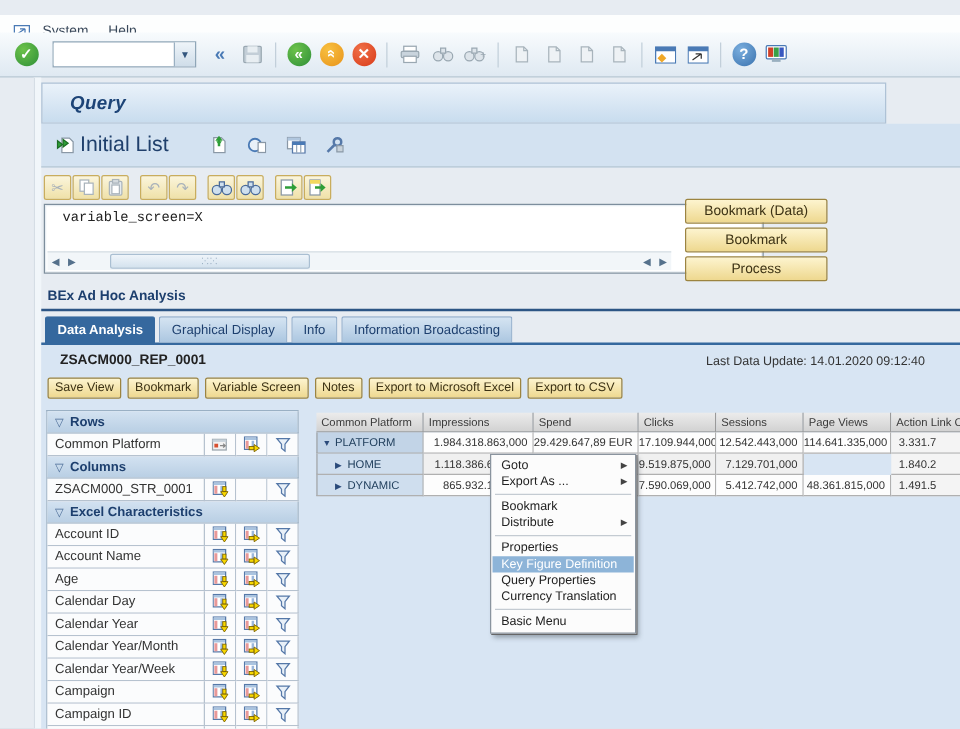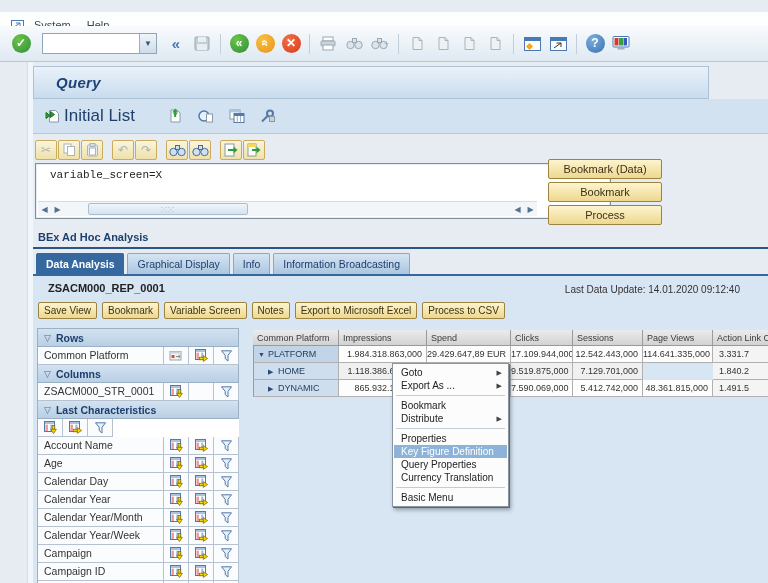--- a/index.html
+++ b/index.html
@@ -354,21 +354,21 @@
 
   <div class="tabpanel">
     <div class="repname">ZSACM000_REP_0001</div>
     <div class="lastupd">Last Data Update: 14.01.2020 09:12:40</div>
     <div class="actbtns" id="action-buttons">
         <button class="abtn">Save View</button>
         <button class="abtn">Bookmark</button>
         <button class="abtn">Variable Screen</button>
         <button class="abtn">Notes</button>
         <button class="abtn">Export to Microsoft Excel</button>
-        <button class="abtn">Process to CSV</button>
+        <button class="abtn">Export to CSV</button>
       </div>
     <div class="navpanel" id="nav-panel">
         <div class="navh">
           <span class="tri">▽</span>
           <span class="hl">Rows</span>
         </div>
         <div class="navr">
           <div class="navlbl">Common Platform</div>
           <div class="navic">
             <svg width="14" height="12">
@@ -416,23 +416,24 @@
           </div>
           <div class="navic"></div>
           <div class="navic">
             <svg width="13" height="13">
               <path d="M1.5 1.8 h10 L8 6.3 V12 L5.2 9.6 V6.3 Z" fill="#e8f0f8" stroke="#5578a8"></path>
             </svg>
           </div>
         </div>
         <div class="navh">
           <span class="tri">▽</span>
-          <span class="hl">Last Characteristics</span>
-        </div>
-        <div class="navr">
+          <span class="hl">Excel Characteristics</span>
+        </div>
+        <div class="navr">
+          <div class="navlbl">Account ID</div>
           <div class="navic">
             <svg width="13" height="13" viewBox="0 0 13 13">
               <rect x="0.5" y="0.5" width="10" height="10" fill="#fff" stroke="#5578a8"></rect>
               <rect x="1" y="1" width="9" height="2" fill="#aac4e0"></rect>
               <rect x="1.5" y="3.6" width="2.4" height="6.4" fill="#e89898"></rect>
               <rect x="6.3" y="3.6" width="2" height="6.4" fill="#9cb8dc"></rect>
               <g stroke="#7a6000" stroke-width="0.7" fill="#f8d800">
                 <rect x="8.2" y="4.3" width="2.6" height="4"></rect>
                 <polygon points="6.6,8.3 12.4,8.3 9.5,12.6"></polygon>
               </g>

